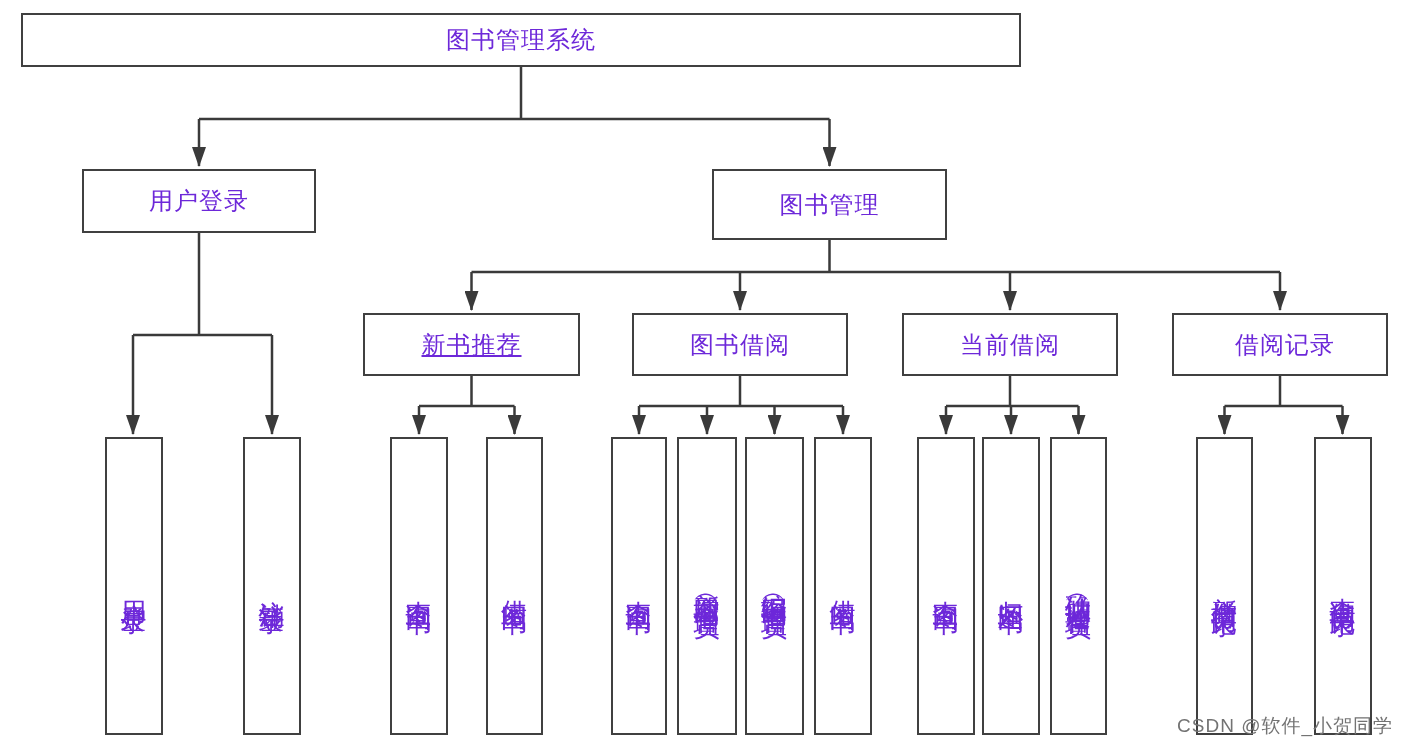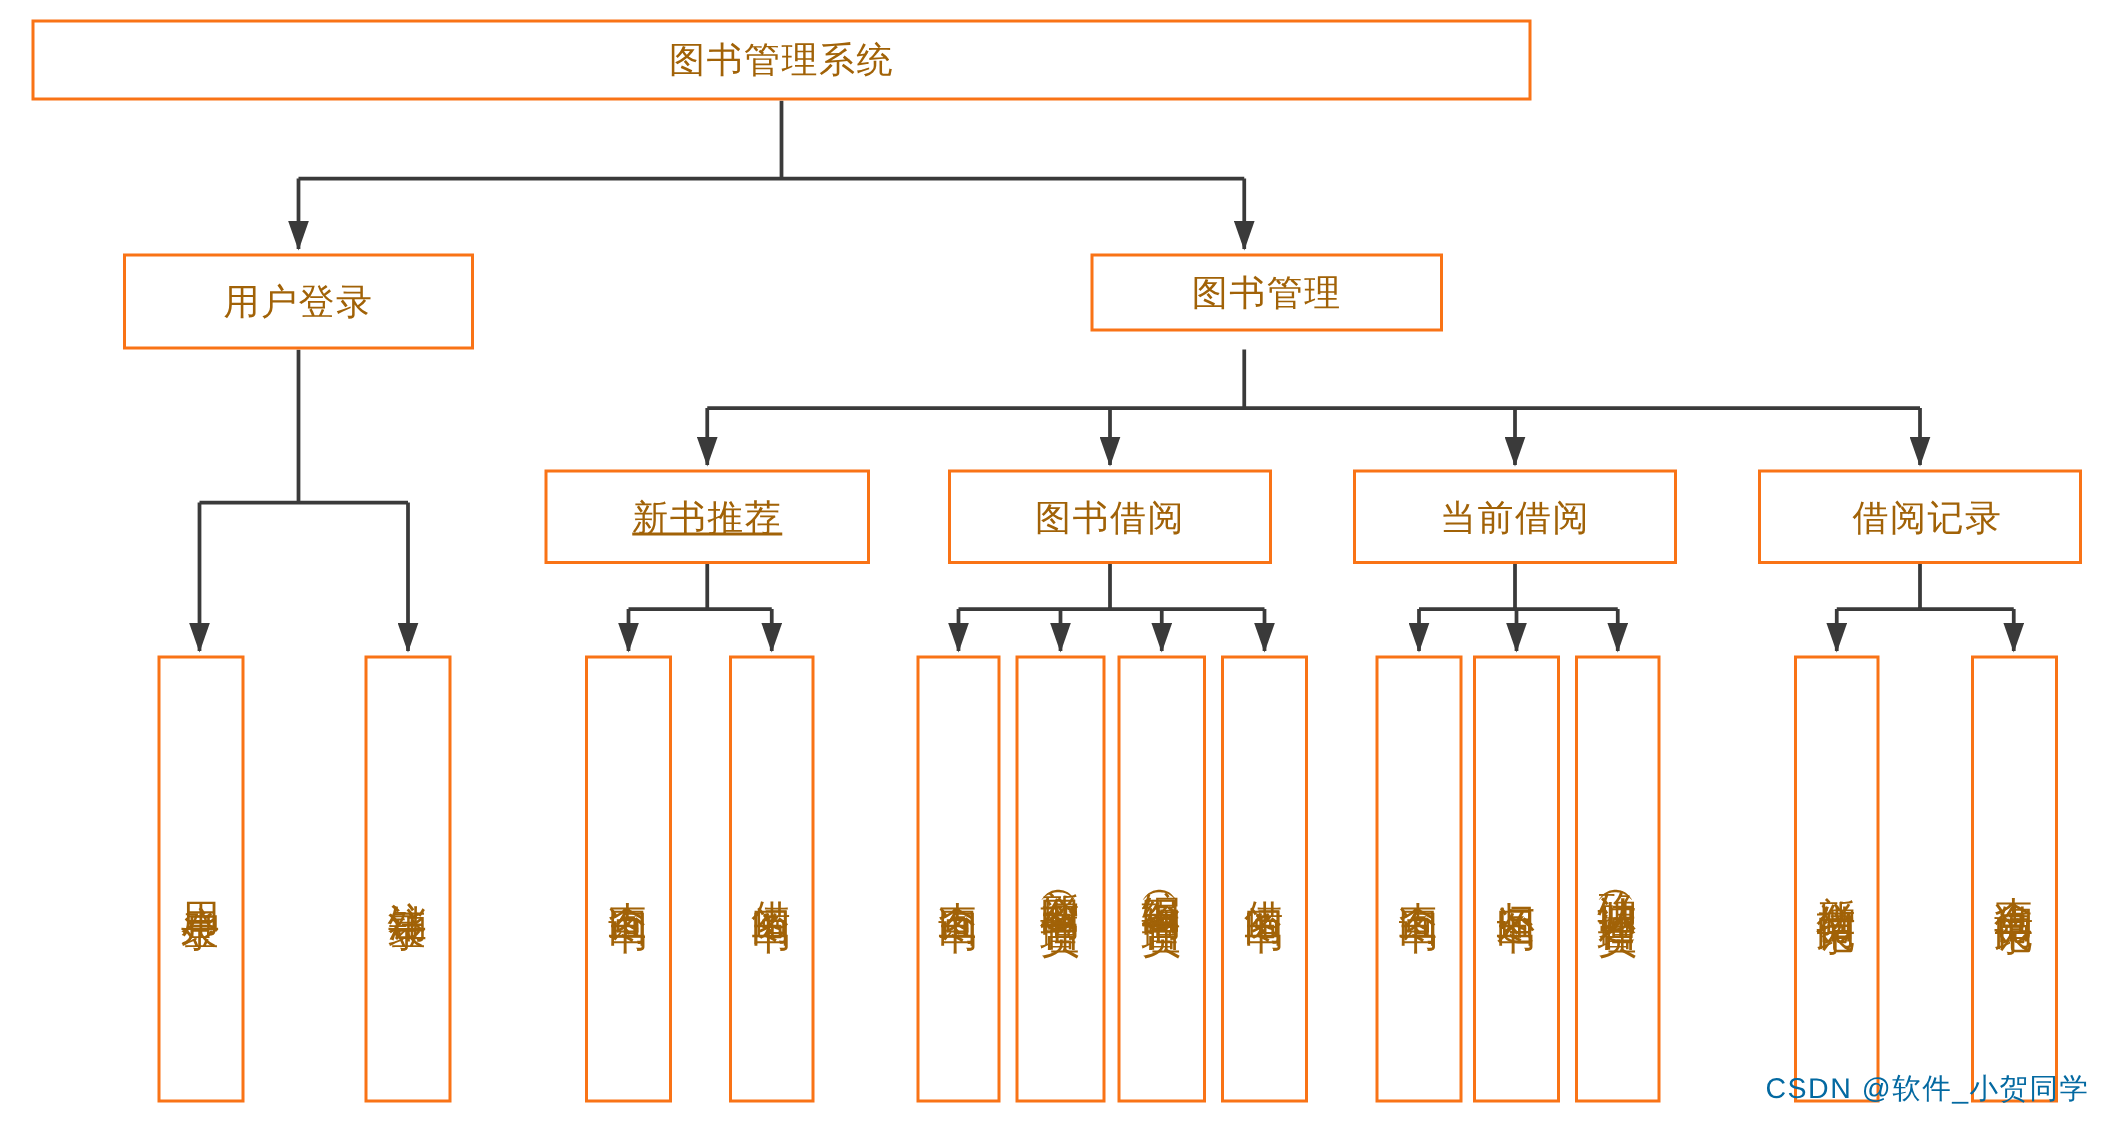--- a/index.html
+++ b/index.html
@@ -18,46 +18,46 @@
   #wires {
     position: absolute;
     left: 0;
     top: 0;
     width: 1405px;
     height: 747px;
   }
   .node {
     position: absolute;
     box-sizing: border-box;
-    border: 2px solid #f97316;
+    border: 2px solid #404040;
     background: #ffffff;
     display: flex;
     align-items: center;
     justify-content: center;
-    color: #a16207;
+    color: #6d28d9;
   }
   .h-node .lbl {
     font-size: 24px;
     letter-spacing: 1px;
     white-space: nowrap;
   }
   .v-node .lbl {
     writing-mode: vertical-rl;
     text-orientation: mixed;
     font-size: 26px;
     line-height: 1;
     letter-spacing: 3px;
     white-space: nowrap;
   }
   .watermark {
     position: absolute;
     top: 713px;
     right: 12px;
     font-size: 19px;
-    color: #0369a1;
+    color: #737373;
     letter-spacing: 1px;
     white-space: nowrap;
   }
 </style>
 </head>
 <body>
 
 <div id="canvas">
 
   <svg id="wires" viewBox="0 0 1405 747" xmlns="http://www.w3.org/2000/svg">
@@ -103,21 +103,21 @@
     </g>
   </svg>
 
   <div class="node h-node" style="left:21px; top:13px; width:1000px; height:54px;">
     <span class="lbl">图书管理系统</span>
   </div>
 
   <div class="node h-node" style="left:82px; top:169px; width:234px; height:64px;">
     <span class="lbl">用户登录</span>
   </div>
-  <div class="node h-node" style="left:712px; top:169px; width:235px; height:52px;margin-left:15px;">
+  <div class="node h-node" style="left:712px; top:169px; width:235px; height:71px;">
     <span class="lbl">图书管理</span>
   </div>
 
   <div class="node h-node" style="left:363px; top:313px; width:217px; height:63px;text-decoration:underline;">
     <span class="lbl">新书推荐</span>
   </div>
   <div class="node h-node" style="left:632px; top:313px; width:216px; height:63px;">
     <span class="lbl">图书借阅</span>
   </div>
   <div class="node h-node" style="left:902px; top:313px; width:216px; height:63px;">

